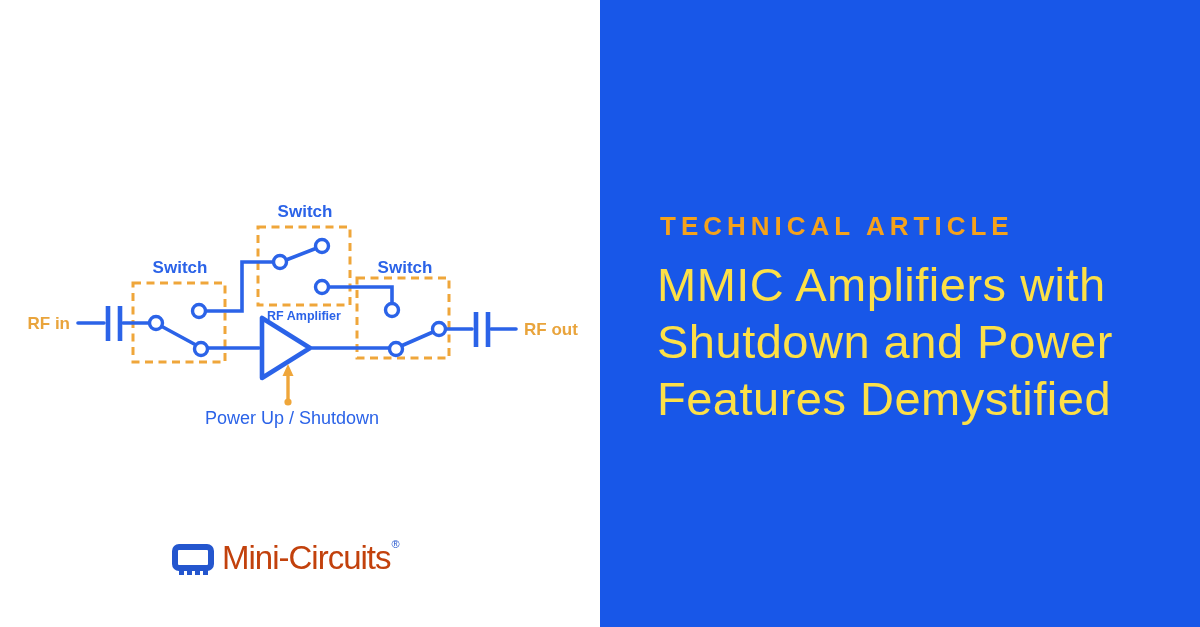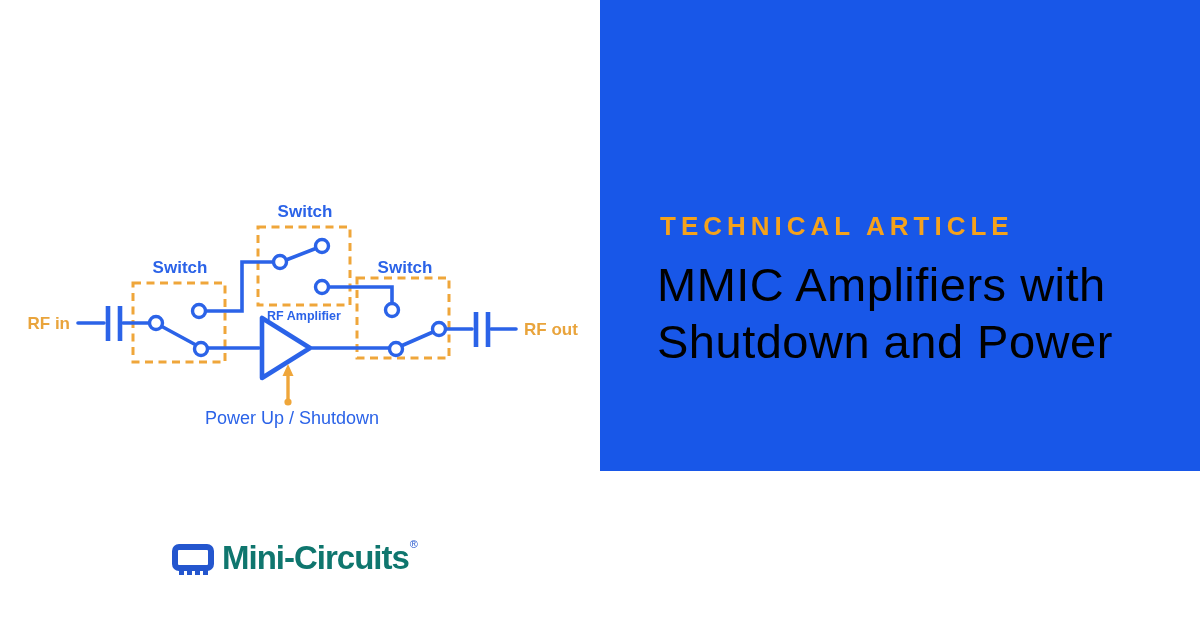--- a/index.html
+++ b/index.html
@@ -8,21 +8,21 @@
     position:relative;
     font-family:"Liberation Sans", sans-serif;
     background:#ffffff;
     overflow:hidden;
   }
   .panel-left {
     position:absolute; left:0; top:0; width:600px; height:627px;
     background:#ffffff;
   }
   .panel-right {
-    position:absolute; left:600px; top:0; width:600px; height:471px;
+    position:absolute; left:600px; top:0; width:600px; height:627px;
     background:#1857E8;
   }
   .circuit-svg { position:absolute; left:0; top:0; width:600px; height:627px; }
 
   
   .wire { stroke:#2B63E8; stroke-width:3.6; fill:none; stroke-linecap:round; }
   .contact { stroke:#2B63E8; stroke-width:3.4; fill:#ffffff; }
   .dash-box { stroke:#EFA63A; stroke-width:3; fill:none; stroke-dasharray:8 5.5; }
   .amp-tri { stroke:#2B63E8; stroke-width:4.6; fill:#ffffff; stroke-linejoin:round; }
   .cap-bar { stroke:#2B63E8; stroke-width:4.6; fill:none; stroke-linecap:butt; }
@@ -36,31 +36,31 @@
 
   
   .eyebrow {
     position:absolute; left:60px; top:211px;
     font-size:26px; font-weight:700; letter-spacing:5px;
     color:#F5A21B; white-space:nowrap;
   }
   .title {
     position:absolute; left:57px; top:256px;
     font-size:47px; font-weight:300; letter-spacing:0.5px;
-    color:#000000; line-height:57px; white-space:nowrap;
+    color:#fde047; line-height:57px; white-space:nowrap;
   }
 
   
   .logo {
     position:absolute; left:172px; top:541px;
     display:flex; align-items:flex-start;
   }
   .logo-mark { width:42px; height:34px; margin-top:3px; }
   .logo-text {
-    color:#0f766e; font-size:33px; font-weight:700;
+    color:#c2410c; font-size:33px; font-weight:400;
     letter-spacing:-1px; line-height:33px; margin-left:8px;
     white-space:nowrap;
   }
   .logo-reg { color:#2456CE; font-size:11px; line-height:11px; margin-top:-2px; margin-left:1px; }
 </style>
 </head>
 <body>
 
 <div class="panel-left">
   <svg class="circuit-svg" viewBox="0 0 600 627">
@@ -134,14 +134,15 @@
     <div class="logo-text">Mini-Circuits</div>
     <div class="logo-reg">®</div>
   </div>
 </div>
 
 <div class="panel-right">
   <div class="eyebrow">TECHNICAL ARTICLE</div>
   <div class="title">
     <div>MMIC Amplifiers with</div>
     <div>Shutdown and Power</div>
+    <div>Features Demystified</div>
   </div>
 </div>
 
 </body></html>

